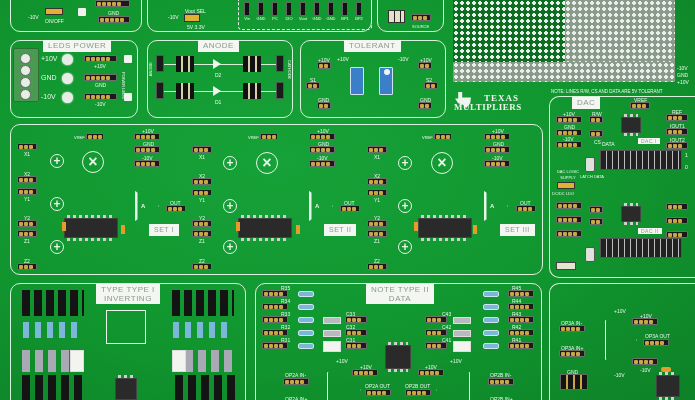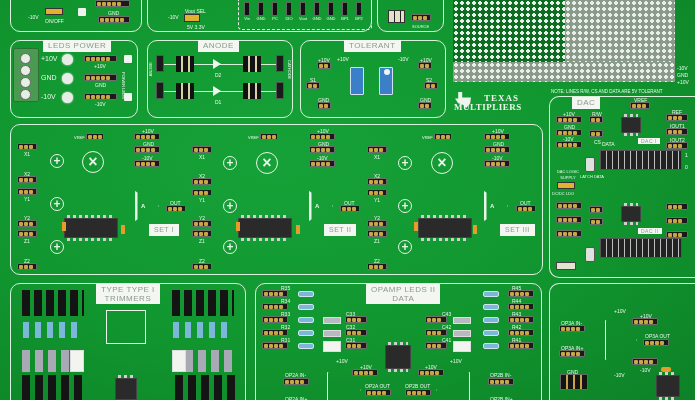--- a/index.html
+++ b/index.html
@@ -570,38 +570,38 @@
       <i></i>
     </div>
   <div class="chip" style="left:418px;top:218px;width:54px;height:20px"></div>
   <div style="position:absolute;left:414px;top:222px;width:4px;height:9px;background:#e89a2a"></div>
   <div style="position:absolute;left:473px;top:225px;width:4px;height:9px;background:#e89a2a"></div>
   <div class="label" style="left:500px;top:224px;font-size:7px">SET III</div>
 
   <div class="panel" style="left:10px;top:283px;width:236px;height:130px"></div>
   <div class="label" style="left:96px;top:284px;line-height:9px">
     <div>TYPE TYPE I</div>
-    <div>TRIMMERS</div>
+    <div>INVERTING</div>
   </div>
   <div style="position:absolute;left:22px;top:290px;width:62px;height:26px;background:repeating-linear-gradient(90deg,#141414 0 8px,transparent 8px 12px)"></div>
   <div style="position:absolute;left:172px;top:290px;width:62px;height:26px;background:repeating-linear-gradient(90deg,#141414 0 8px,transparent 8px 12px)"></div>
   <div style="position:absolute;left:23px;top:322px;width:60px;height:16px;background:repeating-linear-gradient(90deg,#7ab7d8 0 6px,transparent 6px 12px)"></div>
   <div style="position:absolute;left:173px;top:322px;width:60px;height:16px;background:repeating-linear-gradient(90deg,#7ab7d8 0 6px,transparent 6px 12px)"></div>
   <div style="position:absolute;left:22px;top:350px;width:64px;height:22px;background:repeating-linear-gradient(90deg,#a9a9b5 0 8px,transparent 8px 13px)"></div>
   <div class="cap" style="left:70px;top:350px;width:14px;height:22px;background:#f3f3ef"></div>
   <div style="position:absolute;left:172px;top:350px;width:64px;height:22px;background:repeating-linear-gradient(90deg,#a9a9b5 0 8px,transparent 8px 13px)"></div>
   <div class="cap" style="left:172px;top:350px;width:14px;height:22px;background:#f3f3ef"></div>
   <div style="position:absolute;left:106px;top:310px;width:40px;height:34px;border:1.5px solid #e8f6e9"></div>
   <div class="chip" style="left:115px;top:378px;width:22px;height:22px"></div>
   <div style="position:absolute;left:22px;top:375px;width:60px;height:25px;background:repeating-linear-gradient(90deg,#141414 0 8px,transparent 8px 13px)"></div>
   <div style="position:absolute;left:175px;top:375px;width:60px;height:25px;background:repeating-linear-gradient(90deg,#141414 0 8px,transparent 8px 13px)"></div>
 
   <div class="panel" style="left:255px;top:283px;width:287px;height:130px"></div>
   <div class="label" style="left:366px;top:284px;line-height:9px">
-    <div>OPAMP LEDS II</div>
+    <div>NOTE TYPE II</div>
     <div>DATA</div>
   </div>
   <div class="silk" style="left:281px;top:285px">R35</div>
   <div class="hdr" style="left:262px;top:290px;width:26px">
       <i></i>
       <i></i>
       <i></i>
       <i></i>
     </div>
   <div class="res" style="left:298px;top:291px;width:16px;height:6px"></div>

